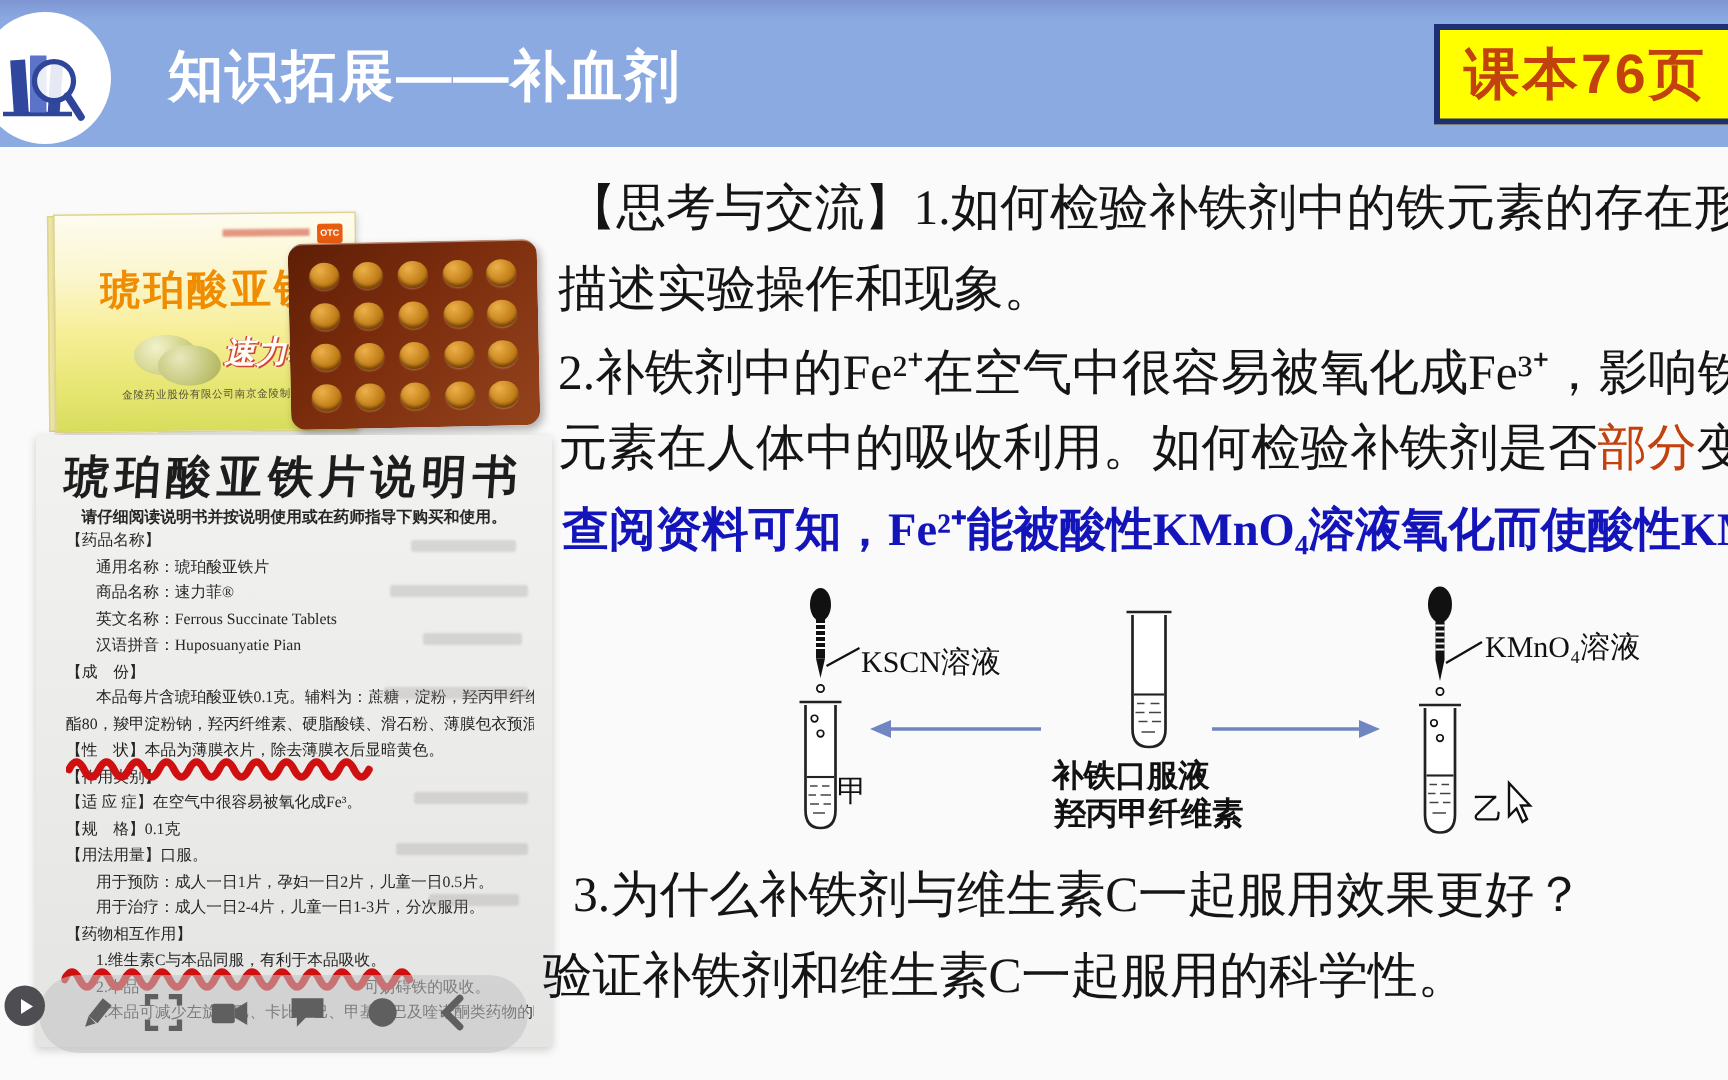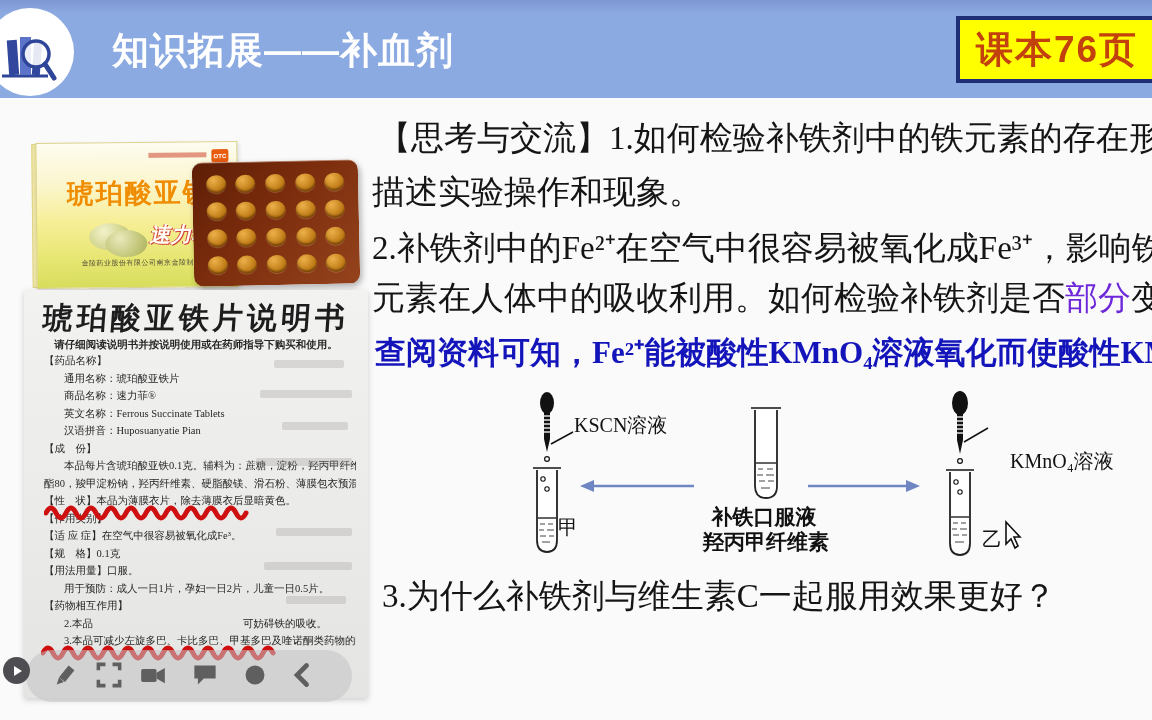--- a/index.html
+++ b/index.html
@@ -67,21 +67,21 @@
                   line-height:17.5px; }
   .leaflet-body .ln { white-space:nowrap; overflow:hidden; }
   .leaflet-body .ind { padding-left:20px; }
   .gap-150 { display:inline-block; width:150px; }
   .squiggle { position:absolute; z-index:3; }
   .bleed { position:absolute; background:rgba(150,148,142,.28); border-radius:2px; filter:blur(.6px); }
 
   
   .qa-line { position:absolute; white-space:nowrap; color:#151515; font-size:33px;
              font-family:"Liberation Serif", serif; }
-  .qa-red { color:#6d28d9; }
+  .qa-red { color:#c2410c; }
   .note-line { position:absolute; white-space:nowrap; color:#1414bb; font-size:31px;
                font-weight:bold; font-family:"Liberation Serif", serif; }
 
   
   .diagram { position:absolute; left:520px; top:390px; width:620px; height:180px; }
   .dg-label { position:absolute; white-space:nowrap; color:#111; font-size:20px;
               font-family:"Liberation Serif", serif; }
   .dg-label.bold { font-weight:bold; font-size:21px; }
   .dg-center { text-align:center; width:200px; }
 
@@ -160,21 +160,23 @@
       <div class="ln ind">汉语拼音：Huposuanyatie Pian</div>
       <div class="ln">【成　份】</div>
       <div class="ln ind">本品每片含琥珀酸亚铁0.1克。辅料为：蔗糖，淀粉，羟丙甲纤维素，聚山梨</div>
       <div class="ln">酯80，羧甲淀粉钠，羟丙纤维素、硬脂酸镁、滑石粉、薄膜包衣预混剂（胃溶型）。</div>
       <div class="ln">【性　状】本品为薄膜衣片，除去薄膜衣后显暗黄色。</div>
       <div class="ln">【作用类别】</div>
       <div class="ln">【适 应 症】在空气中很容易被氧化成Fe³。</div>
       <div class="ln">【规　格】0.1克</div>
       <div class="ln">【用法用量】口服。</div>
       <div class="ln ind">用于预防：成人一日1片，孕妇一日2片，儿童一日0.5片。</div>
+      <div class="ln ind">用于治疗：成人一日2-4片，儿童一日1-3片，分次服用。</div>
       <div class="ln">【药物相互作用】</div>
+      <div class="ln ind">1.维生素C与本品同服，有利于本品吸收。</div>
       <div class="ln ind"><span>2.本品</span><span class="gap-150"></span><span>可妨碍铁的吸收。</span></div>
       <div class="ln ind">3.本品可减少左旋多巴、卡比多巴、甲基多巴及喹诺酮类药物的吸收。</div>
     </div>
 
     <svg class="squiggle" style="left:20px; top:212px;" width="212" height="22" viewBox="0 0 212 22">
       <path d="M2,11 Q7,1 12,11 T22,11 T32,11 T42,11 T52,11 T62,11 T72,11 T82,11 T92,11 T102,11 T112,11 T122,11 T132,11 T142,11 T152,11 T162,11 T172,11 T182,11 T192,11 T202,11" fill="none" stroke="#cf1010" stroke-width="5" stroke-linecap="round"></path>
     </svg>
     <svg class="squiggle" style="left:17px; top:352px;" width="236" height="22" viewBox="0 0 236 22">
       <path d="M2,11 Q7,1 12,11 T22,11 T32,11 T42,11 T52,11 T62,11 T72,11 T82,11 T92,11 T102,11 T112,11 T122,11 T132,11 T142,11 T152,11 T162,11 T172,11 T182,11 T192,11 T202,11 T212,11 T222,11 T232,11" fill="none" stroke="#cf1010" stroke-width="5" stroke-linecap="round"></path>
     </svg>
@@ -187,20 +189,21 @@
     <div class="bleed" style="left:240px; top:272px; width:88px; height:8px;"></div>
     <div class="bleed" style="left:262px; top:306px; width:60px; height:8px;"></div>
   </div>
 
   <div class="qa-line" style="left:378px; top:116px;"><span>【思考与交流】1.如何检验补铁剂中的铁元素的存在形式</span></div>
   <div class="qa-line" style="left:372px; top:170px;">描述实验操作和现象。</div>
   <div class="qa-line" style="left:372px; top:224px;">2.补铁剂中的Fe²⁺在空气中很容易被氧化成Fe³⁺，影响铁</div>
   <div class="qa-line" style="left:372px; top:276px;"><span>元素在人体中的吸收利用。如何检验补铁剂是否</span><span class="qa-red">部分</span><span>变质</span></div>
   <div class="note-line" style="left:375px; top:330px;">查阅资料可知，Fe²⁺能被酸性KMnO₄溶液氧化而使酸性KMnO₄溶液</div>
   <div class="qa-line" style="left:382px; top:574px;">3.为什么补铁剂与维生素C一起服用效果更好？</div>
+  <div class="qa-line" style="left:362px; top:628px;">验证补铁剂和维生素C一起服用的科学性。</div>
 
   <div class="diagram">
     <svg width="620" height="180" viewBox="0 0 620 180">
 
       <g>
         <ellipse cx="27" cy="13" rx="7" ry="11" fill="#111"></ellipse>
         <rect x="24" y="21" width="6" height="28" fill="#111"></rect>
         <line x1="24" y1="26" x2="30" y2="26" stroke="#fff" stroke-width="1.3"></line>
         <line x1="24" y1="30" x2="30" y2="30" stroke="#fff" stroke-width="1.3"></line>
         <line x1="24" y1="34" x2="30" y2="34" stroke="#fff" stroke-width="1.3"></line>
@@ -279,25 +282,25 @@
           <line x1="433" y1="145" x2="439" y2="145"></line>
             <line x1="442" y1="145" x2="447" y2="145"></line>
           <line x1="435" y1="152" x2="444" y2="152"></line>
         </g>
       </g>
 
       <g transform="translate(486,132)">
         <polygon points="0,0 0,22 5,17 9,26 12,24 8,15 14,15" fill="#fff" stroke="#111" stroke-width="1.6"></polygon>
       </g>
     </svg>
-    <span class="dg-label" style="left:54px; top:22px;">KSCN溶液</span>
-    <span class="dg-label" style="left:490px; top:28px;margin-top:30px;">KMnO₄溶液</span>
+    <span class="dg-label" style="left:54px; top:38px;">KSCN溶液</span>
+    <span class="dg-label" style="left:470px; top:28px;">KMnO₄溶液</span>
     <span class="dg-label" style="left:38px; top:124px;">甲</span>
     <span class="dg-label" style="left:462px; top:136px;">乙</span>
-    <span class="dg-label bold dg-center" style="left:144px; top:113px;">补铁口服液</span>
+    <span class="dg-label bold dg-center" style="left:134px; top:113px;">补铁口服液</span>
     <span class="dg-label bold dg-center" style="left:146px; top:138px;">羟丙甲纤维素</span>
   </div>
 
   <div class="toolbar"></div>
   <div class="play-btn">
     <svg width="12" height="12" viewBox="0 0 12 12">
       <polygon points="3,1 11,6 3,11" fill="#fff"></polygon>
     </svg>
   </div>
   <div class="tool-icon" style="left:52px;">

